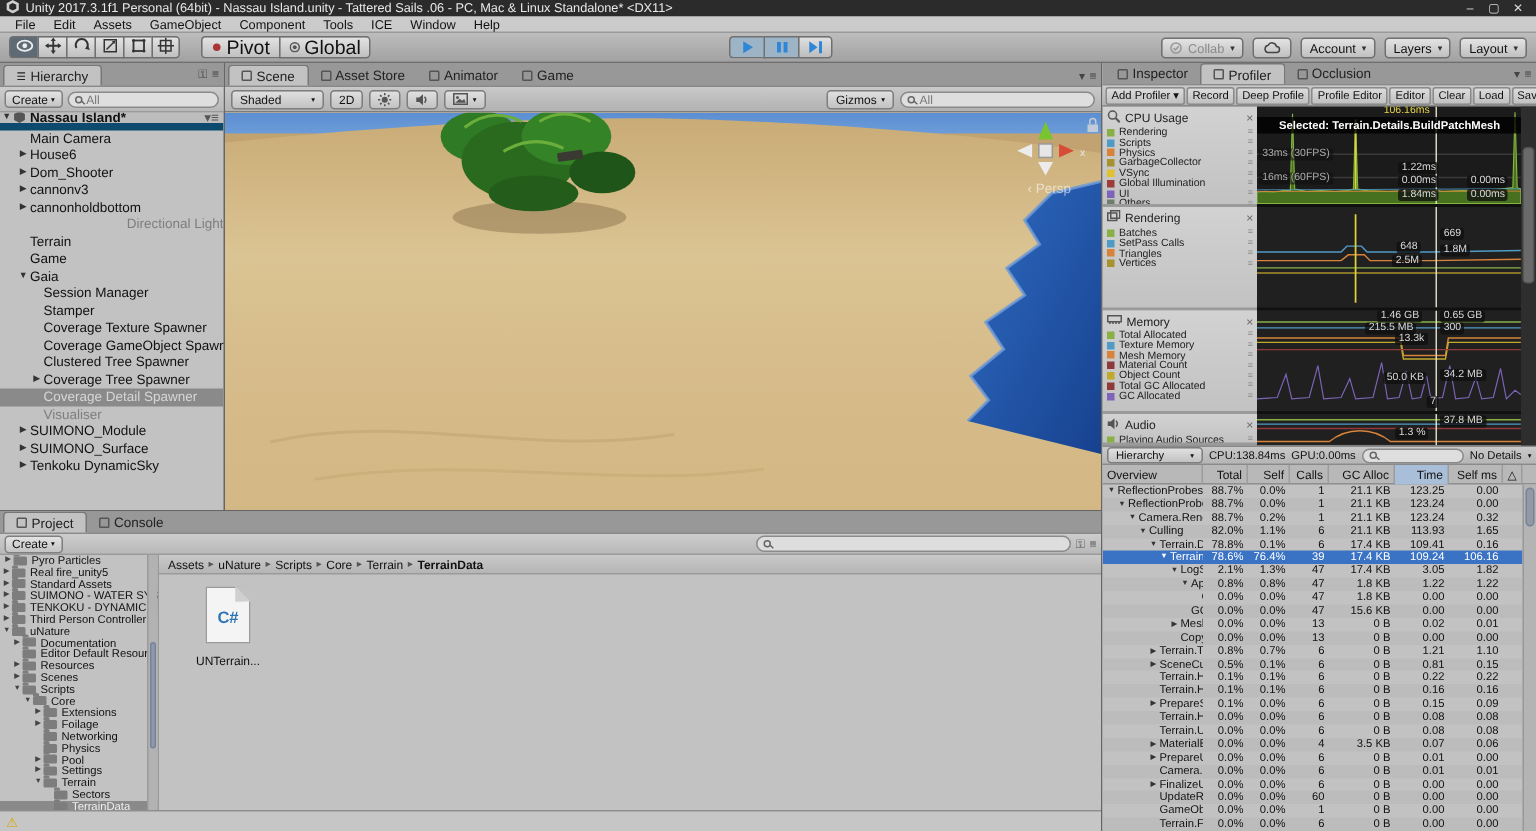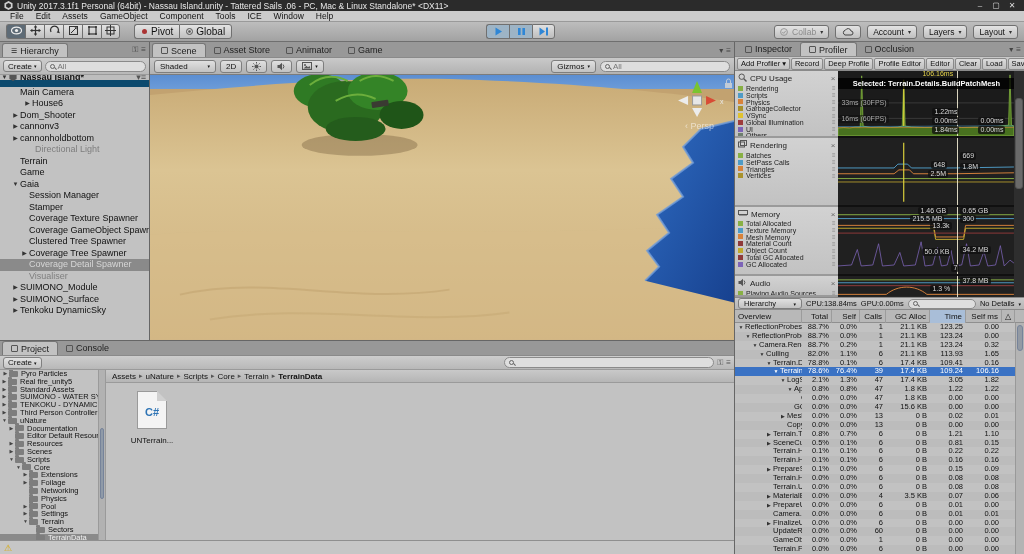--- a/index.html
+++ b/index.html
@@ -1,38 +1,38 @@
 <!DOCTYPE html>
 <html><head>
 <meta charset="utf-8">
 <style>
   html,body{margin:0;padding:0;background:#555;}
   *{box-sizing:border-box;font-family:"Liberation Sans",sans-serif;}
   .app{position:relative;width:1024px;height:554px;background:#c2c2c2;overflow:hidden;
        font-size:9px;color:#111;user-select:none;}
   
-  .titlebar{height:11px;background:#2b2b2b;color:#e8e8e8;display:flex;align-items:center;
+  .titlebar{height:11px;background:#2b2b2b;color:#e8e8e8;display:flex;
             padding:0 4px;font-size:8.5px;}
   .titlebar .wtitle{flex:1;white-space:nowrap;overflow:hidden;}
   .winbtn{width:16px;text-align:center;color:#dcdcdc;font-size:8px;line-height:11px;}
   .ulogo{width:9px;height:9px;margin-right:4px;}
   .menubar{height:11px;background:#cbcbcb;border-bottom:1px solid #9a9a9a;display:flex;
            align-items:center;padding:0 4px;font-size:8.5px;}
   .menu-item{padding:0 6px;line-height:11px;}
   .toolbar{height:20px;background:linear-gradient(#bdbdbd,#a2a2a2);border-bottom:1px solid #6f6f6f;
            display:flex;align-items:center;padding:0 6px;position:relative;}
   .toolgroup{display:flex;}
   .tbtn{width:19px;height:15px;background:linear-gradient(#e3e3e3,#c0c0c0);border:1px solid #707070;
         border-right:none;display:flex;align-items:center;justify-content:center;}
   .tbtn:first-child{border-radius:3px 0 0 3px;}
   .tbtn:last-child{border-right:1px solid #707070;border-radius:0 3px 3px 0;}
   .tbtn.active{background:#5e6b76;}
   .pgroup{display:flex;margin-left:14px;}
   .pbtn{height:15px;padding:0 6px;background:linear-gradient(#e3e3e3,#c0c0c0);border:1px solid #707070;
-        border-right:none;display:flex;align-items:center;font-size:10px;gap:3px;}
+        border-right:none;display:flex;align-items:center;font-size:13px;gap:3px;}
   .pbtn:first-child{border-radius:3px 0 0 3px;}
   .pbtn:last-child{border-right:1px solid #707070;border-radius:0 3px 3px 0;}
   .playgroup{position:absolute;left:486px;top:2px;display:flex;}
   .playbtn{width:23px;height:15px;background:linear-gradient(#e0e0e0,#bdbdbd);border:1px solid #707070;
            border-right:none;display:flex;align-items:center;justify-content:center;}
   .playbtn:first-child{border-radius:3px 0 0 3px;}
   .playbtn:last-child{border-right:1px solid #707070;border-radius:0 3px 3px 0;}
   .playbtn.on{background:#9db4c6;}
   .tright{margin-left:auto;display:flex;align-items:center;gap:6px;}
   .dd{height:14px;padding:0 5px;background:linear-gradient(#e3e3e3,#c0c0c0);border:1px solid #707070;
@@ -63,21 +63,21 @@
   .search{flex:1;height:11px;background:#dedede;border:1px solid #8a8a8a;border-radius:6px;
           display:flex;align-items:center;padding:0 4px;gap:3px;color:#777;font-size:8px;}
   .mag{width:5px;height:5px;border:1px solid #666;border-radius:50%;position:relative;flex-shrink:0;}
   .mag::after{content:'';position:absolute;width:3px;height:1px;background:#666;
               transform:rotate(45deg);right:-3px;bottom:-1px;}
   .tree{flex:1;overflow:hidden;}
   .trow{height:11.5px;line-height:11.5px;display:flex;align-items:center;white-space:nowrap;font-size:9px;}
   .trow .arr{width:9px;text-align:center;font-size:6px;color:#333;flex-shrink:0;}
   .trow.dim{color:#7e7e7e;}
   .trow.sel{background:#8a8a8a;color:#d6d6d6;}
-  .scenerow{font-weight:bold;background:#bdbdbd;border-bottom:7px solid #0c4a6e;}
+  .scenerow{font-weight:bold;background:#bdbdbd;border-bottom:5px solid #0c4a6e;}
   .scenerow .opts{margin-left:auto;color:#555;padding-right:3px;font-weight:normal;}
   .uicon{width:8px;height:8px;margin-right:3px;}
   
   .scenepanel{flex:1;display:flex;flex-direction:column;}
   .scntb{height:17px;background:linear-gradient(#c9c9c9,#b2b2b2);border-bottom:1px solid #7c7c7c;
          display:flex;align-items:center;padding:0 4px;gap:4px;flex-shrink:0;}
   .mini{height:13px;padding:0 5px;background:linear-gradient(#e0e0e0,#c2c2c2);border:1px solid #7e7e7e;
         border-radius:3px;display:flex;align-items:center;gap:3px;font-size:8px;}
   .viewport{flex:1;position:relative;overflow:hidden;background:#d3b888;}
   .viewport svg{position:absolute;inset:0;}
@@ -331,37 +331,37 @@
                   <polygon points="4,0 7.6,2 7.6,6 4,8 0.4,6 0.4,2" fill="#555"></polygon>
                 </svg>
               <span>Nassau Island*</span>
               <span class="opts">▾≡</span>
             </div>
             <div id="hier-tree">
                 <div class="trow" style="padding-left: 11px;">
                   <span class="arr"></span>
                   <span>Main Camera</span>
                 </div>
-                <div class="trow" style="padding-left: 11px; margin-left: 12px;">
+                <div class="trow" style="padding-left: 11px;">
                   <span class="arr">▶</span>
                   <span>House6</span>
                 </div>
                 <div class="trow" style="padding-left: 11px;">
                   <span class="arr">▶</span>
                   <span>Dom_Shooter</span>
                 </div>
                 <div class="trow" style="padding-left: 11px;">
                   <span class="arr">▶</span>
                   <span>cannonv3</span>
                 </div>
                 <div class="trow" style="padding-left: 11px;">
                   <span class="arr">▶</span>
                   <span>cannonholdbottom</span>
                 </div>
-                <div class="trow dim" style="padding-left: 26px;">
+                <div class="trow dim" style="padding-left: 16px; justify-content: flex-end;">
                   <span class="arr"></span>
                   <span>Directional Light</span>
                 </div>
                 <div class="trow" style="padding-left: 11px;">
                   <span class="arr"></span>
                   <span>Terrain</span>
                 </div>
                 <div class="trow" style="padding-left: 11px;">
                   <span class="arr"></span>
                   <span>Game</span>

